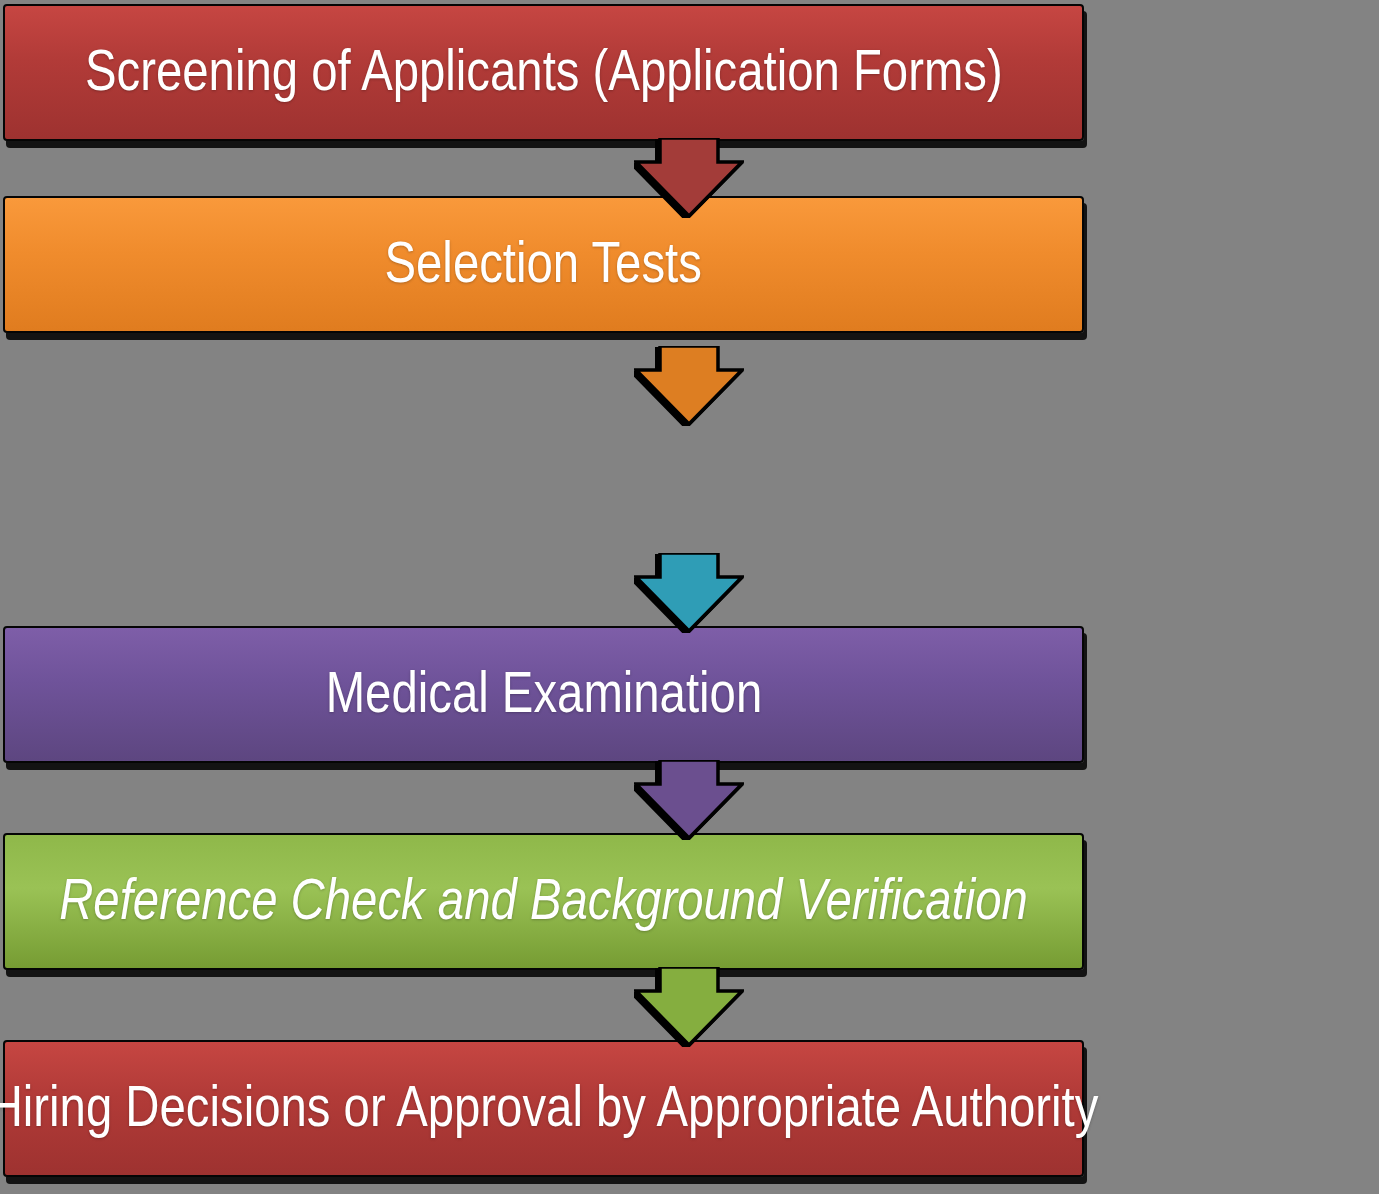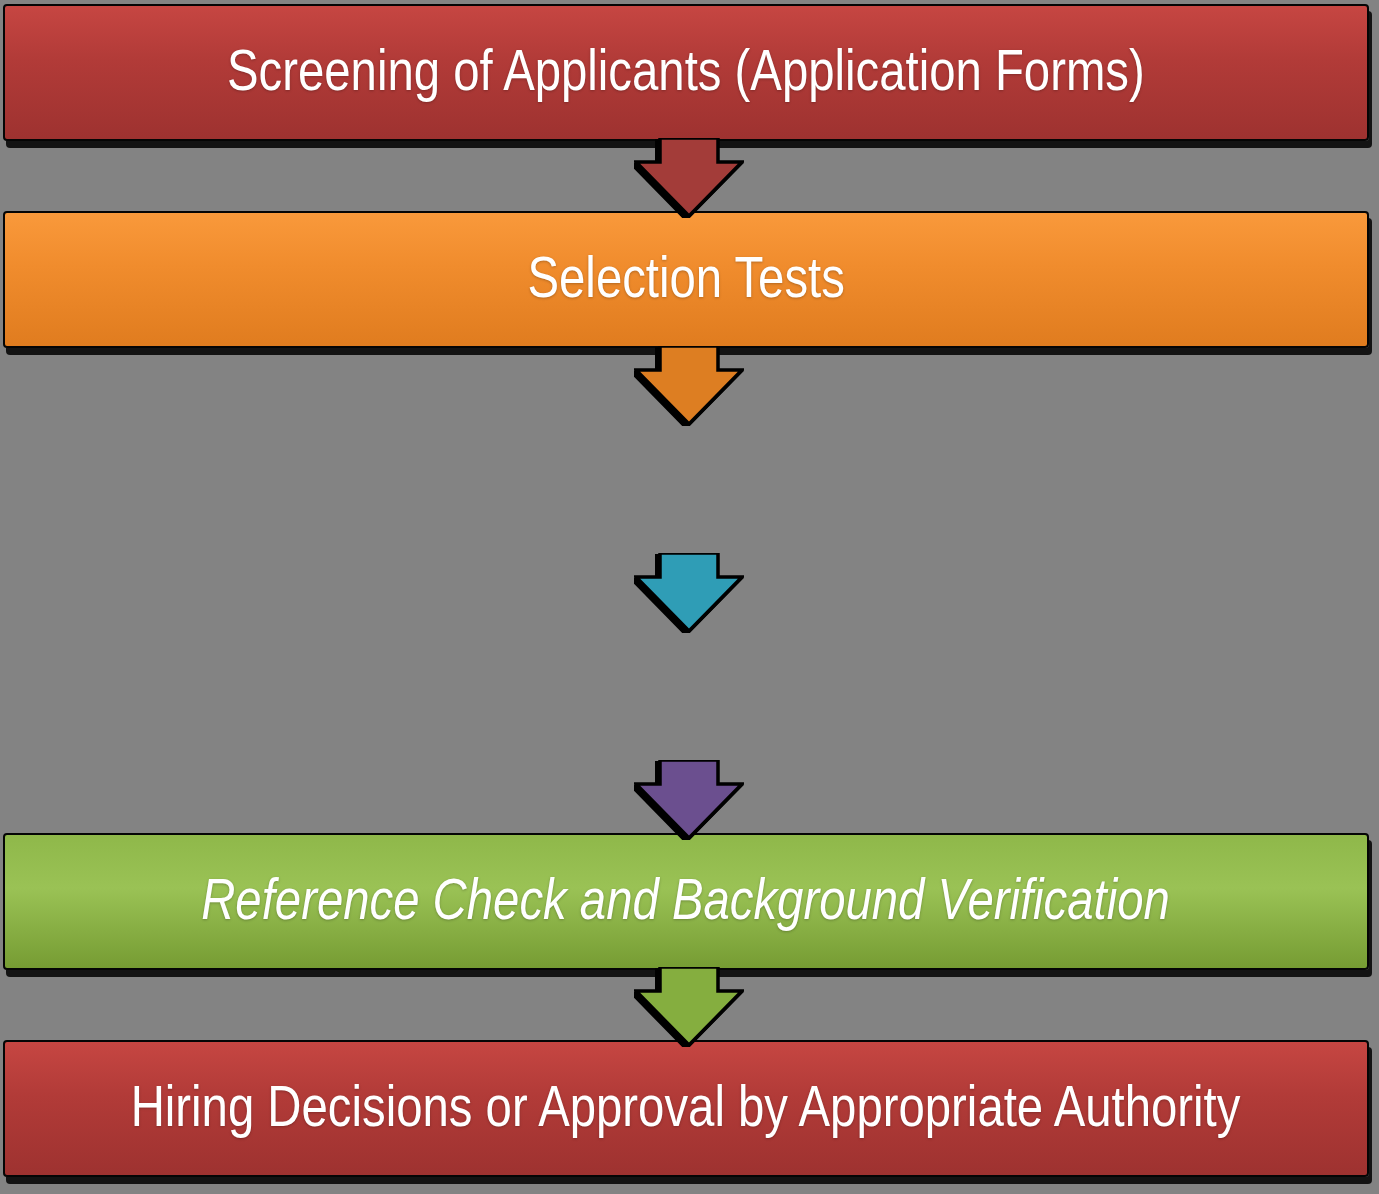--- a/index.html
+++ b/index.html
@@ -11,21 +11,21 @@
     position: relative;
     width: 1379px;
     height: 1194px;
     background: #838383;
     overflow: hidden;
     font-family: "Liberation Sans", "DejaVu Sans", sans-serif;
   }
   .bar {
     position: absolute;
     left: 3px;
-    width: 1366px;
+    width: 1081px;
     height: 137px;
     box-sizing: border-box;
     border: 2px solid #050505;
     border-radius: 4px;
     box-shadow: 3px 7px 0 rgba(0,0,0,0.85);
     background: linear-gradient(180deg, var(--c-top) 0%, var(--c-mid) 40%, var(--c-bottom) 100%);
     display: flex;
     align-items: center;
     justify-content: center;
     z-index: 1;
@@ -36,21 +36,21 @@
     font-weight: 400;
     white-space: nowrap;
     transform: scaleX(0.83);
     transform-origin: 50% 50%;
     text-shadow: 0 1px 3px rgba(0,0,0,0.25);
     letter-spacing: 0px;
     line-height: 1;
     padding-bottom: 4px;
   }
   .bar-1 { top: 4px;    }
-  .bar-2 { top: 211px;  }
+  .bar-2 { top: 196px;  }
   .bar-3 { top: 419px;  }
   .bar-4 { top: 626px;  }
   .bar-5 { top: 833px; font-style: italic;  }
   .bar-6 { top: 1040px; }
   .arrow {
     position: absolute;
     left: 634px;
     width: 110px;
     height: 80px;
     z-index: 2;
@@ -89,20 +89,23 @@
     </svg>
   </div>
 
   <div class="arrow arrow-3" style="--fill: #2F9DB6;">
     <svg viewBox="0 0 110 80" xmlns="http://www.w3.org/2000/svg">
       <polygon class="arrow-shadow" points="26,0 84,0 84,24 108,24 55,78 2,24 26,24" transform="translate(-3,3)"></polygon>
       <polygon class="arrow-body" points="26,0 84,0 84,24 108,24 55,78 2,24 26,24"></polygon>
     </svg>
   </div>
 
+  <div class="bar bar-4" style="--c-top: #7E5EA8; --c-mid: #6F539A; --c-bottom: #5D4680;">
+    <span class="label">Medical Examination</span>
+  </div>
   <div class="arrow arrow-4" style="--fill: #6B4F8F;">
     <svg viewBox="0 0 110 80" xmlns="http://www.w3.org/2000/svg">
       <polygon class="arrow-shadow" points="26,0 84,0 84,24 108,24 55,78 2,24 26,24" transform="translate(-3,3)"></polygon>
       <polygon class="arrow-body" points="26,0 84,0 84,24 108,24 55,78 2,24 26,24"></polygon>
     </svg>
   </div>
 
   <div class="bar bar-5" style="--c-top: #8FB84A; --c-mid: #9AC255; --c-bottom: #769C33;">
     <span class="label">Reference Check and Background Verification</span>
   </div>

